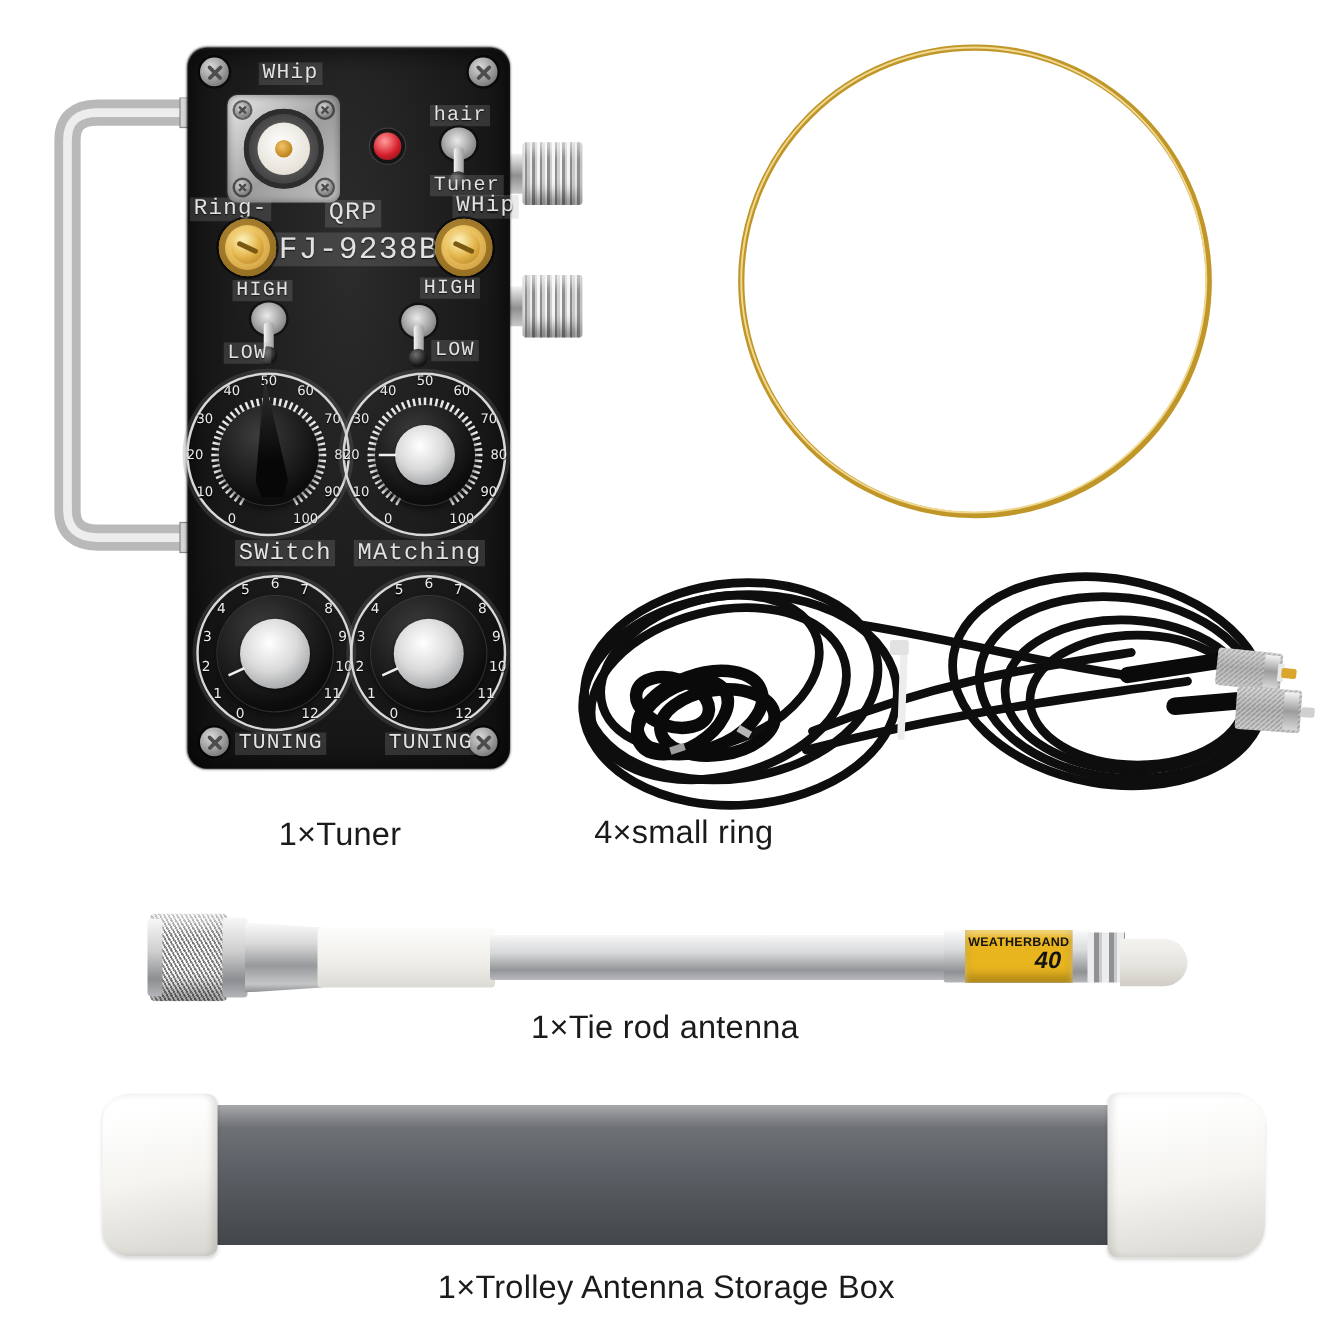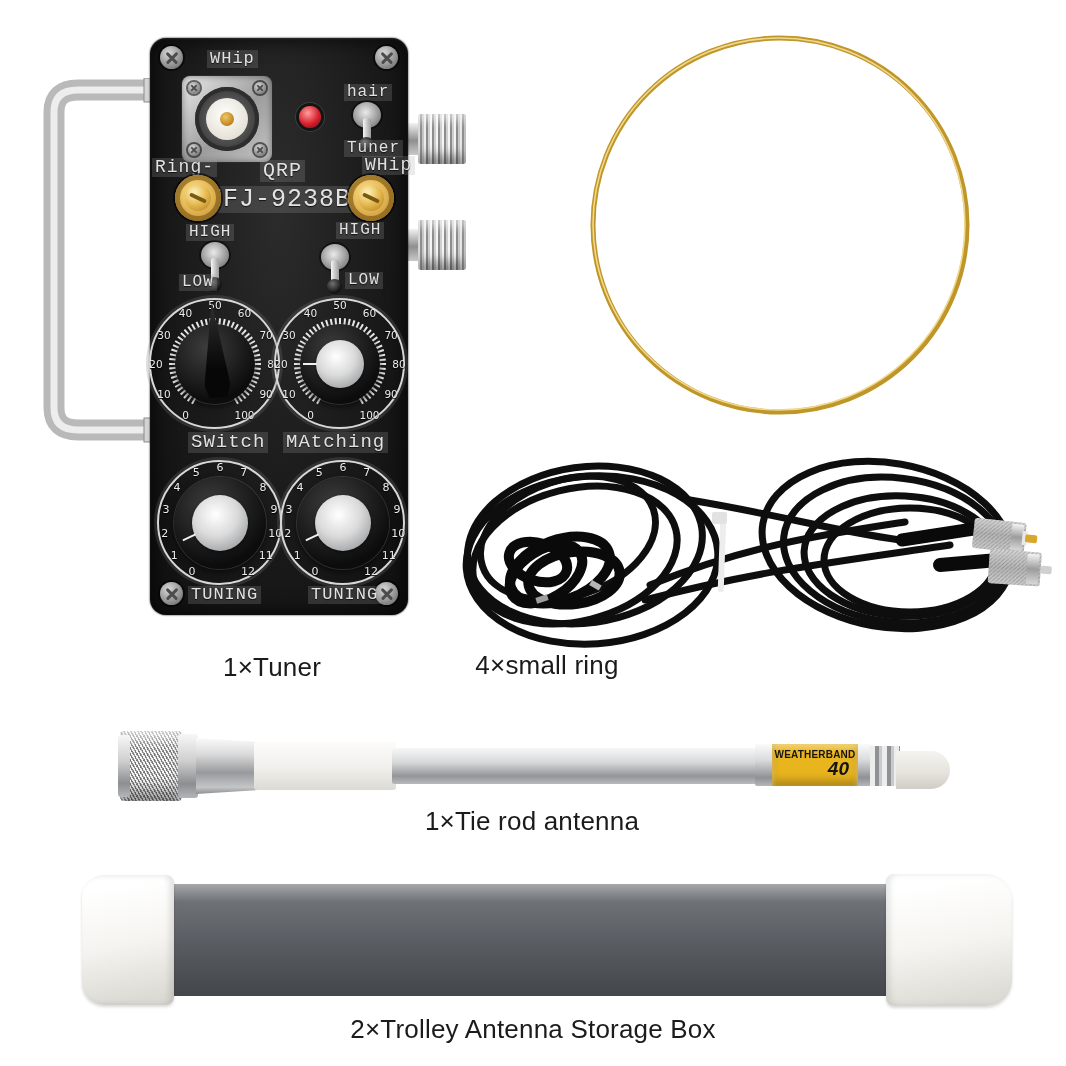--- a/index.html
+++ b/index.html
@@ -552,14 +552,14 @@
          background:linear-gradient(170deg,#ffffff 12%,#f5f4f0 52%,#dbdad4 92%);
          box-shadow:inset -4px 0 6px rgba(0,0,0,.12),0 2px 3px rgba(0,0,0,.15);"></div>
     <div class="abs" style="left:806px;top:4px;width:126px;height:132px;border-radius:8px 26px 26px 8px;
          background:linear-gradient(170deg,#ffffff 12%,#f5f4f0 52%,#dcdbd5 92%);
          box-shadow:inset 4px 0 6px rgba(0,0,0,.1),0 2px 3px rgba(0,0,0,.15);"></div>
   </div>
 
   <div class="caption" style="left:272px;top:652px">1×Tuner</div>
   <div class="caption" style="left:547px;top:650px">4×small ring</div>
   <div class="caption" style="left:532px;top:806px">1×Tie rod antenna</div>
-  <div class="caption" style="left:533px;top:1014px">2×Trolley Antenna Storage Box</div>
+  <div class="caption" style="left:533px;top:1014px">1×Trolley Antenna Storage Box</div>
 </div>
 
 </body></html>

